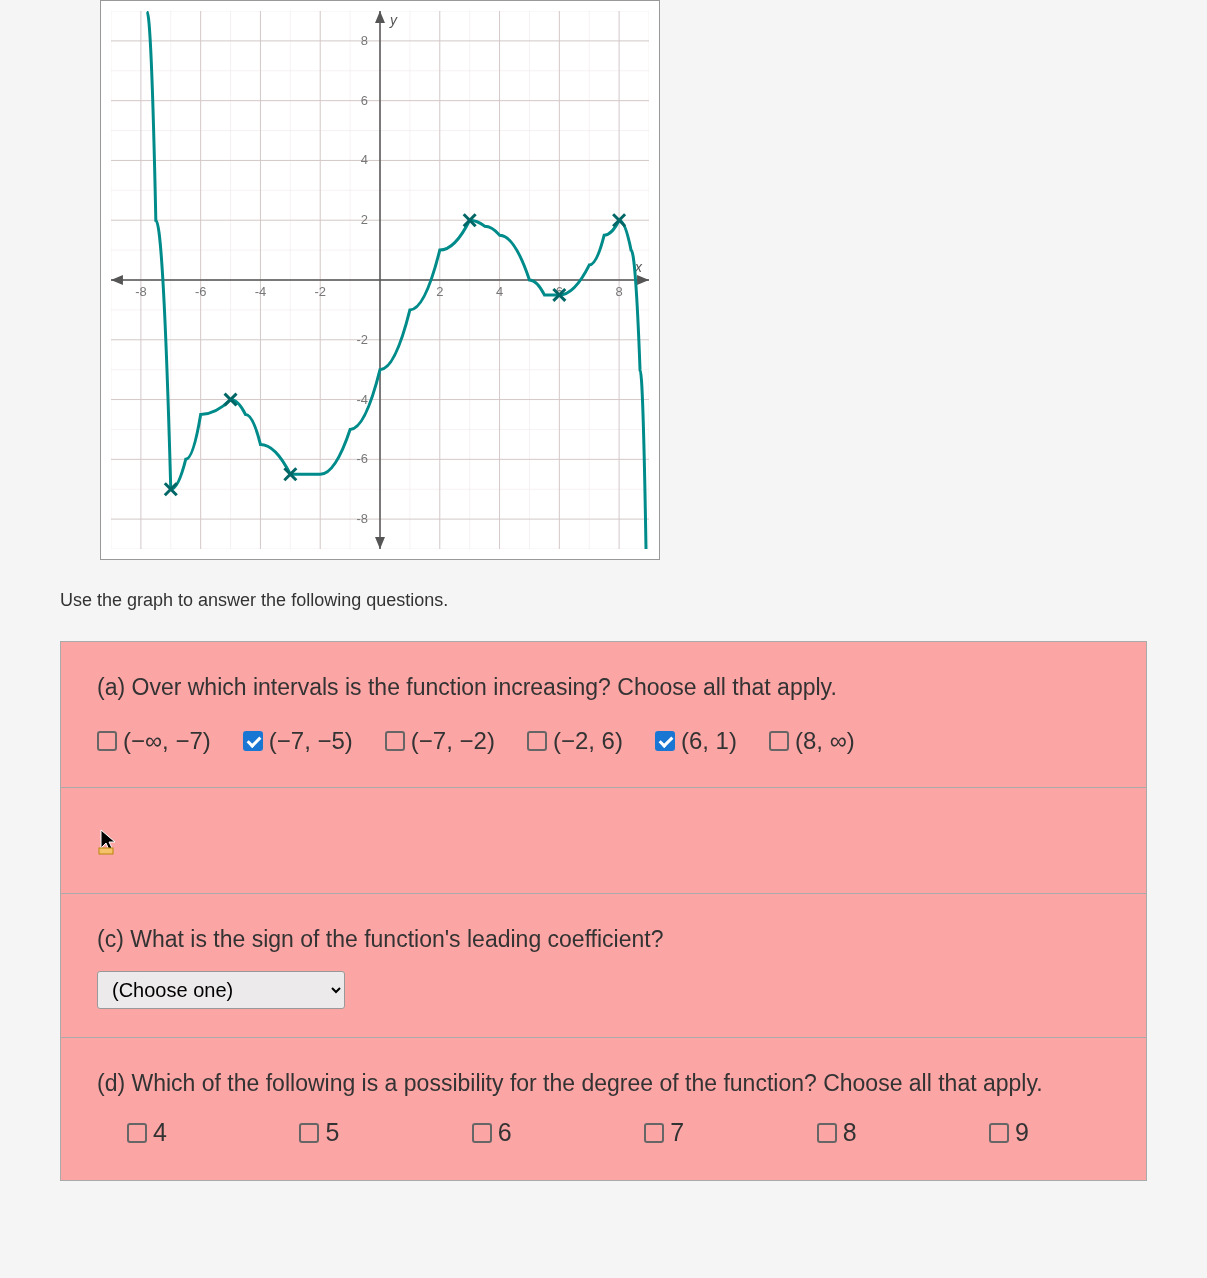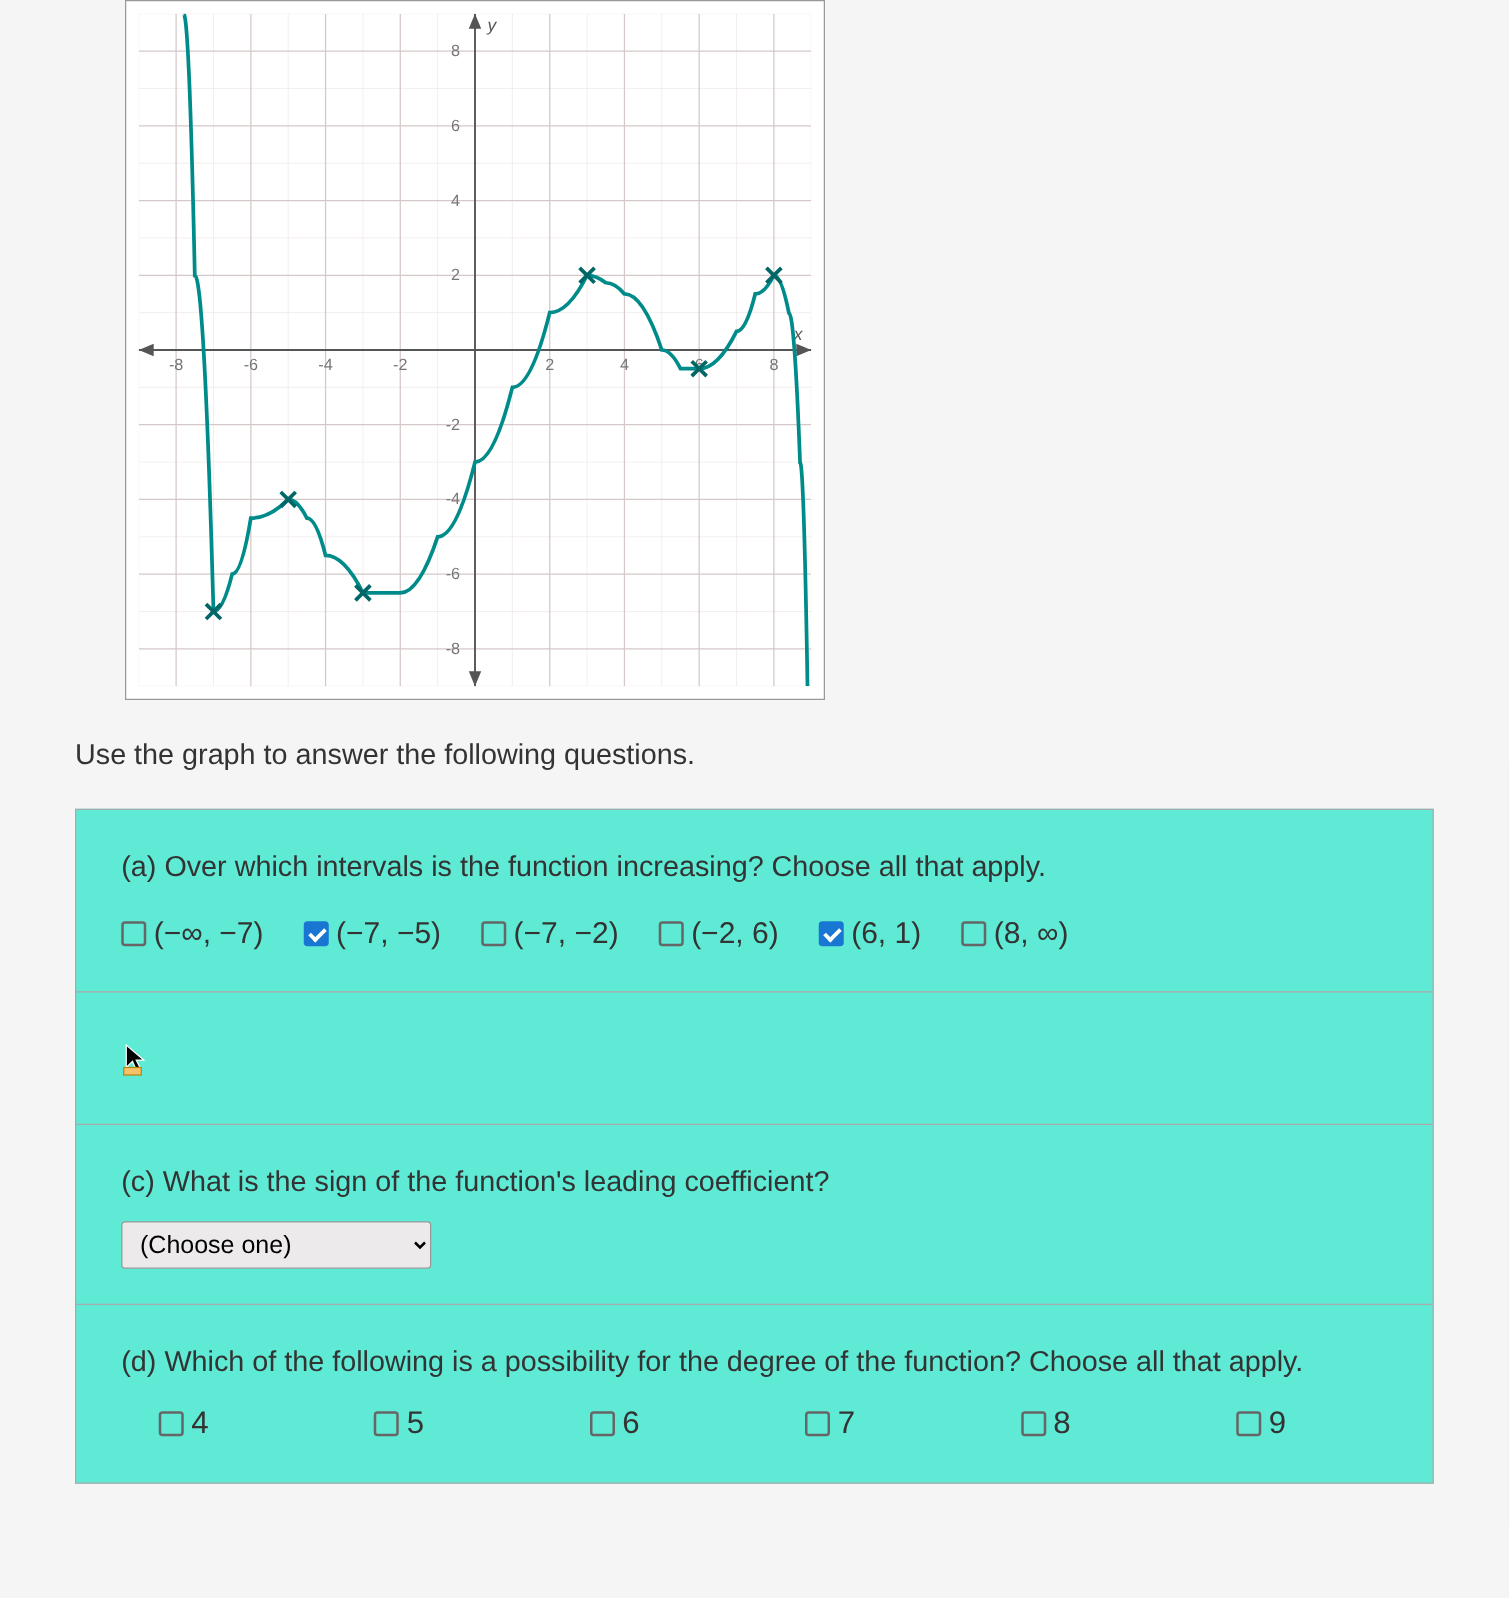--- a/index.html
+++ b/index.html
@@ -21,26 +21,26 @@
   .graph-container {
     width: 560px;
     height: 560px;
     background: #fff;
     border: 1px solid #999;
     margin: 0 0 30px 70px;
     padding: 10px;
     position: relative;
   }
   .graph-svg { width: 100%; height: 100%; display: block; }
-  .prompt { margin: 20px 30px 30px 30px; font-size: 23px; }
+  .prompt { margin: 20px 30px 30px 30px; font-size: 18px; }
 
   .question-box {
     margin: 0 30px;
     border: 1px solid #aaa;
-    background: #5eead4;
+    background: #fca5a5;
   }
   .q-row {
     border-bottom: 1px solid #aaa;
     padding: 28px 36px;
     font-size: 23px;
     line-height: 1.5;
   }
   .q-row:last-child { border-bottom: none; }
 
   .check-cell { display: inline-flex; align-items: center; margin-right: 18px; font-size: 24px; }

